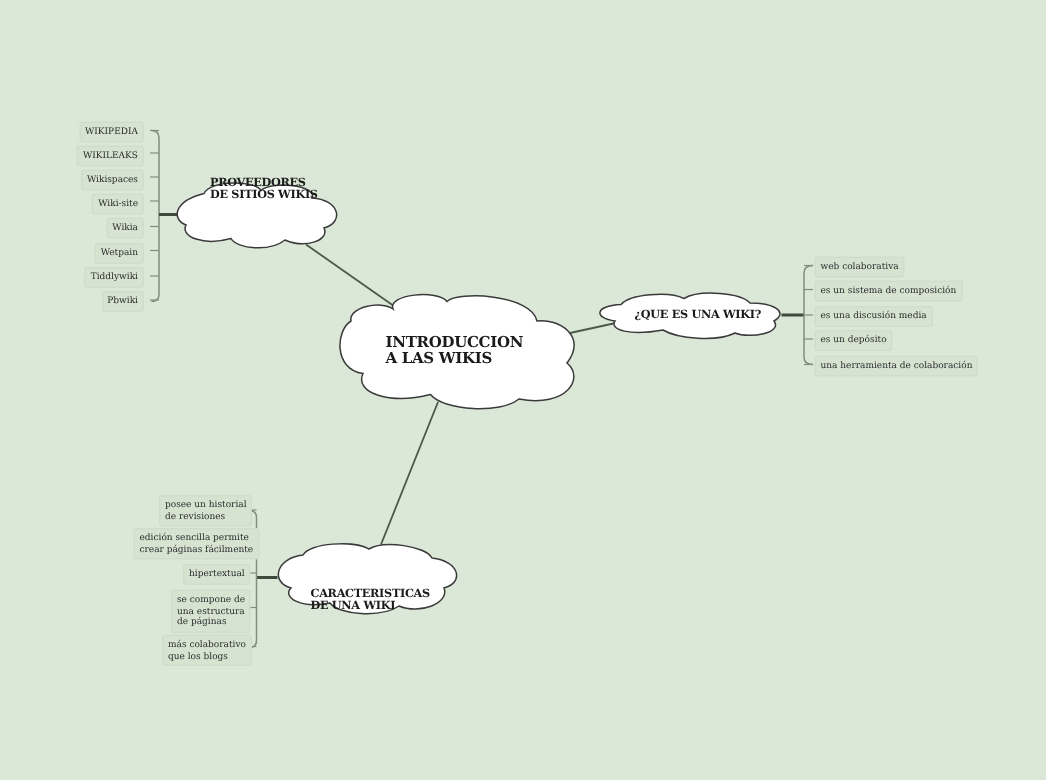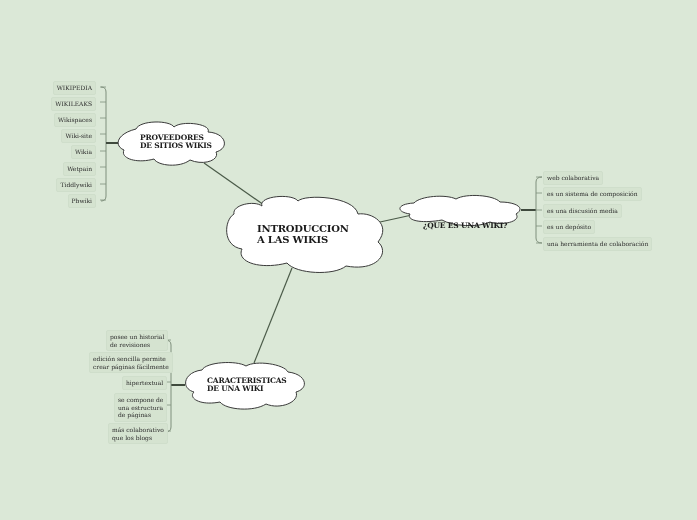--- a/index.html
+++ b/index.html
@@ -122,26 +122,26 @@
        C306,374 310,388 296,392
        C300,402 280,410 266,404
        C254,412 226,410 220,402
        C200,406 188,398 194,392
        C180,388 184,372 202,370 Z" fill="#ffffff" stroke="#3a3a3a" stroke-width="1"></path>
 </svg>
 
 <div class="cloud-label" style="left:257px; top:224px; font-size:10px;">INTRODUCCION
 A LAS WIKIS</div>
 
-<div class="cloud-label" style="left:140px; top:134px; font-size:7.5px;">PROVEEDORES
+<div class="cloud-label" style="left:140px; top:118px; font-size:7.5px;">PROVEEDORES
 DE SITIOS WIKIS</div>
 
-<div class="cloud-label" style="left:423px; top:206px; font-size:7.5px;margin-top:16px;">¿QUE ES UNA WIKI?</div>
+<div class="cloud-label" style="left:423px; top:206px; font-size:7.5px;">¿QUE ES UNA WIKI?</div>
 
-<div class="cloud-label" style="left:207px; top:377px; font-size:7.5px;">CARACTERISTICAS
+<div class="cloud-label" style="left:207px; top:392px; font-size:7.5px;">CARACTERISTICAS
 DE UNA WIKI</div>
 
 <div class="leaf right-align" style="right:601px; top:81px;">WIKIPEDIA</div>
 <div class="leaf right-align" style="right:601px; top:97px;">WIKILEAKS</div>
 <div class="leaf right-align" style="right:601px; top:113px;">Wikispaces</div>
 <div class="leaf right-align" style="right:601px; top:129px;">Wiki-site</div>
 <div class="leaf right-align" style="right:601px; top:145px;">Wikia</div>
 <div class="leaf right-align" style="right:601px; top:162px;">Wetpain</div>
 <div class="leaf right-align" style="right:601px; top:178px;">Tiddlywiki</div>
 <div class="leaf right-align" style="right:601px; top:194px;">Pbwiki</div>

